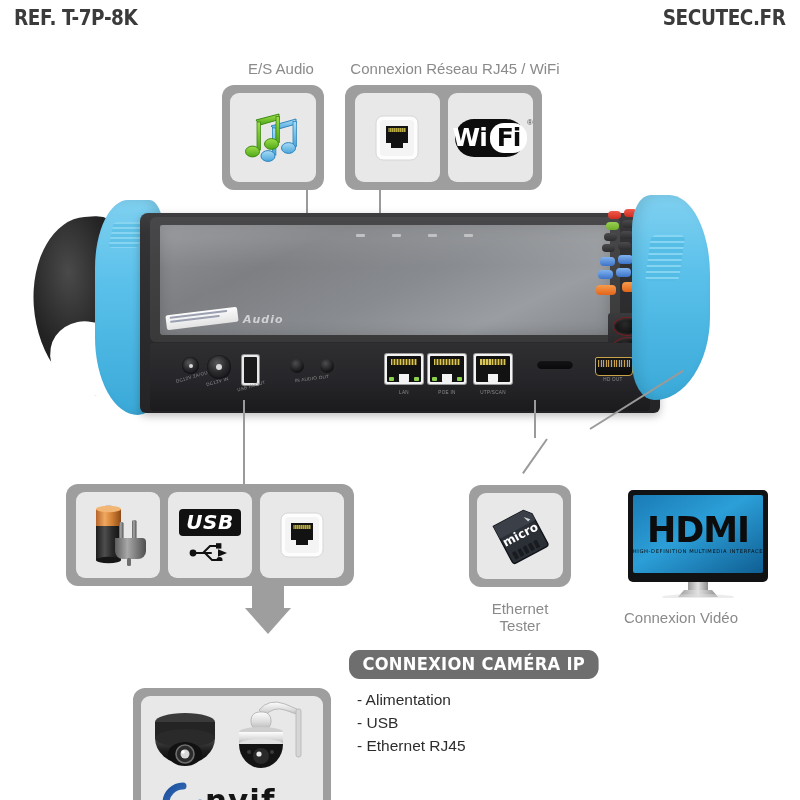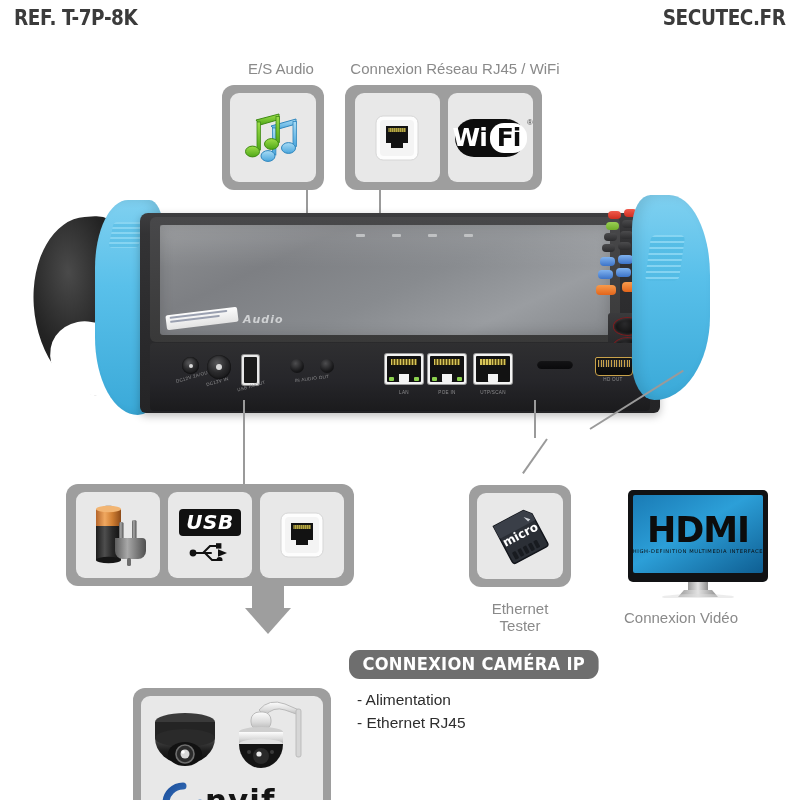--- a/index.html
+++ b/index.html
@@ -673,15 +673,16 @@
       <path d="M42 90 a17 17 0 1 0 17 17" fill="none" stroke="url(#ringg)" stroke-width="7" stroke-linecap="round"></path>
       <text x="64" y="115" font-family="DejaVu Sans, sans-serif" font-size="31" font-weight="bold" fill="#141414" letter-spacing="1">nvif</text>
     </svg>
   </div>
 </div>
 
 <div class="abs" style="left:349px;top:650px;">
   <div id="ip-title">CONNEXION CAMÉRA IP</div>
   <div style="margin-top:9px;margin-left:8px;">
     <div class="ip-item">- Alimentation</div>
+    <div class="ip-item">- USB</div>
     <div class="ip-item">- Ethernet RJ45</div>
   </div>
 </div>
 
 </body></html>

